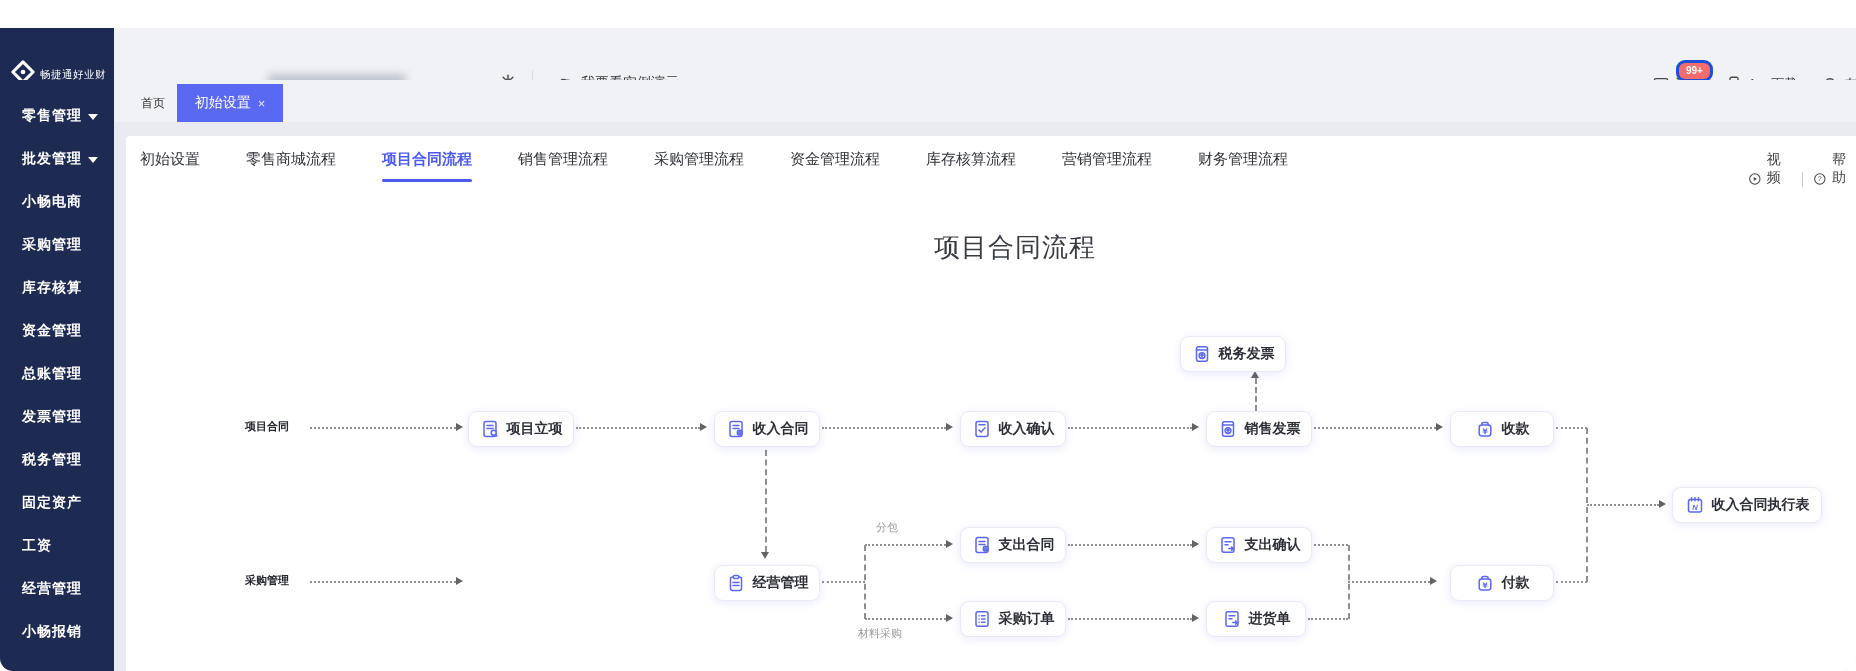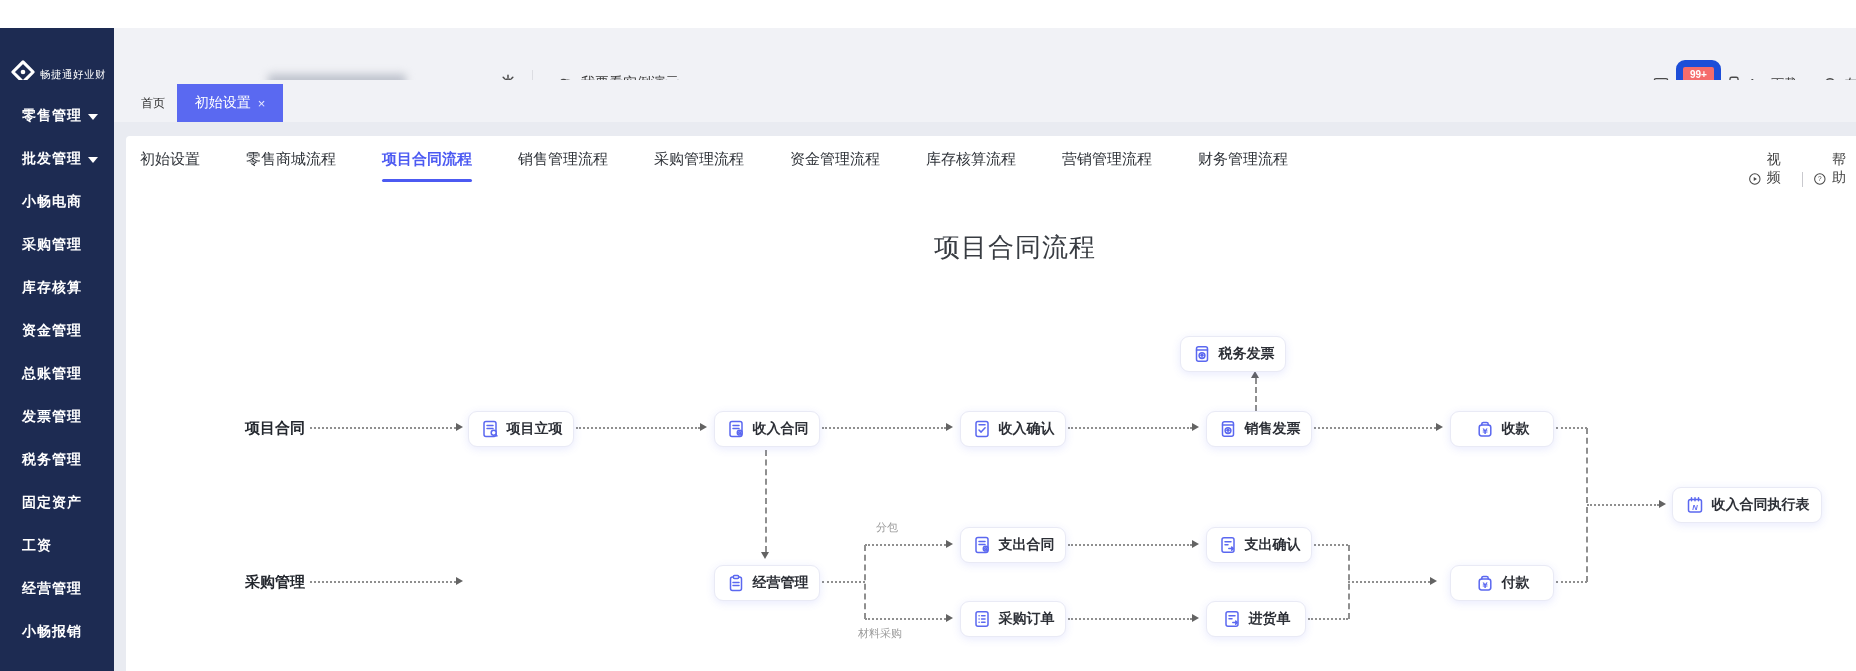--- a/index.html
+++ b/index.html
@@ -1,17 +1,17 @@
 <!DOCTYPE html>
 <html><head>
 <meta charset="utf-8">
 <style>
   * { margin:0; padding:0; box-sizing:border-box; }
   body { font-family:"Liberation Sans","DejaVu Sans",sans-serif; background:#fff; }
-  .app { position:relative; width:1856px; height:671px; overflow:hidden; background:#fff; }
+  .app { position:relative; width:1856px; height:671px; overflow:hidden; background:#fff;border-radius:13px; }
 
   
   .top-strip { position:absolute; left:0; top:0; width:1856px; height:28px; background:#fff; }
   .logo-block { position:absolute; left:0; top:28px; width:114px; height:52px; background:#1d2b52; }
   .logo-mark { position:absolute; left:10px; top:31px; width:26px; height:26px; color:#fff; }
   .brand-text { position:absolute; left:40px; top:40px; font-size:10.5px; color:#fff; letter-spacing:.5px; white-space:nowrap; }
   .edition { position:absolute; left:8px; top:57px; font-size:12px; color:#fff; font-weight:700; }
 
   .header { position:absolute; left:114px; top:28px; width:1742px; height:52px; background:#f1f2f6; }
   .co-select { position:absolute; left:148px; top:40px; width:232px; height:36px; }
@@ -20,21 +20,21 @@
   .co-underline { position:absolute; left:2px; top:31px; width:224px; height:1px; background:#d7d8de; }
   .chevron { position:absolute; left:352px; top:46px; width:18px; height:18px; color:#6673f2; }
   .gear { position:absolute; left:384px; top:44px; width:20px; height:20px; color:#4a4a4a; }
   .hdr-div1 { position:absolute; left:418px; top:42px; width:1px; height:26px; background:#dcdde2; }
   .demo-link { position:absolute; left:440px; top:42px; height:26px; display:flex; align-items:center; gap:8px; font-size:14px; color:#3a3a3a; }
   .demo-link .ic { width:19px; height:19px; color:#4a4a4a; }
 
   .hdr-right { position:absolute; left:1538px; top:40px; height:32px; display:flex; align-items:center; gap:24px; font-size:13px; color:#3d3d3d; white-space:nowrap; }
   .hitem { display:flex; align-items:center; gap:5px; position:relative; }
   .hitem .ic { width:18px; height:18px; color:#4a4a4a; }
-  .badge { position:absolute; left:24px; top:-15px; background:#f56c6c; color:#fff; font-size:10px; line-height:14px; padding:1px 7px; border-radius:9px; border:7px solid #1d4ed8; font-weight:700; }
+  .badge { position:absolute; left:24px; top:-15px; background:#f56c6c; color:#fff; font-size:10px; line-height:14px; padding:1px 7px; border-radius:9px; border:3px solid #1d4ed8; font-weight:700; }
 
   .tabstrip { position:absolute; left:114px; top:80px; width:1742px; height:42px; background:#f1f2f6; }
   .tab-home { position:absolute; left:12px; top:4px; width:54px; height:38px; display:flex; align-items:center; justify-content:center; font-size:12px; color:#333; }
   .tab-active { position:absolute; left:63px; top:4px; width:106px; height:38px; background:#5a69f1; color:#fff; display:flex; align-items:center; justify-content:center; gap:7px; font-size:14px; }
   .tab-close { font-size:13px; color:#e8eaff; cursor:default; }
 
   
   .sidebar { position:absolute; left:0; top:80px; width:114px; height:591px; background:#1d2b52; }
   .snav { list-style:none; margin-top:14px; }
   .snav li { height:43px; line-height:43px; padding-left:22px; color:#fff; font-size:14px; font-weight:700; letter-spacing:1px; position:relative; white-space:nowrap; }
@@ -48,21 +48,21 @@
   .ft { position:relative; padding-bottom:13px; cursor:default; white-space:nowrap; }
   .ft.active { color:#4c5af2; font-weight:600; }
   .ft.active::after { content:""; position:absolute; left:0; right:0; bottom:0; height:3px; background:#4c5af2; border-radius:2px; }
   .media { position:absolute; left:1748px; top:151px; display:flex; align-items:flex-end; gap:5px; font-size:14px; color:#454545; }
   .media .ic { width:16px; height:16px; color:#454545; }
   .media-div { width:1px; height:15px; background:#c9c9ce; margin:0 6px; }
 
   .diagram-title { position:absolute; left:915px; top:230px; width:200px; text-align:center; font-size:26px; color:#383c42; font-weight:500; letter-spacing:1px; }
 
   
-  .lane { position:absolute; font-size:15px; font-weight:700; color:#23272e; }
+  .lane { position:absolute; font-size:11px; font-weight:700; color:#23272e; }
   .lane1 { left:245px; top:419px; } .lane2 { left:245px; top:573px; }
 
   .node { position:absolute; height:36px; display:flex; align-items:center; justify-content:center; gap:7px;
           background:#fff; border:1px solid #e9eaf5; border-radius:9px; font-size:14px; font-weight:600; color:#2c2f36;
           box-shadow:0 2px 8px rgba(93,107,240,.14); white-space:nowrap; }
   .nicon { width:20px; height:20px; color:#5b68f0; flex:0 0 auto; }
   .n-xmlx{left:468px;top:411px;width:106px;} .n-srht{left:714px;top:411px;width:106px;}
   .n-srqr{left:960px;top:411px;width:106px;} .n-xsfp{left:1206px;top:411px;width:106px;}
   .n-swfp{left:1180px;top:336px;width:106px;} .n-sk{left:1450px;top:411px;width:104px;}
   .n-zxb{left:1672px;top:487px;width:150px;} .n-cgsq{left:714px;top:565px;width:106px;}

